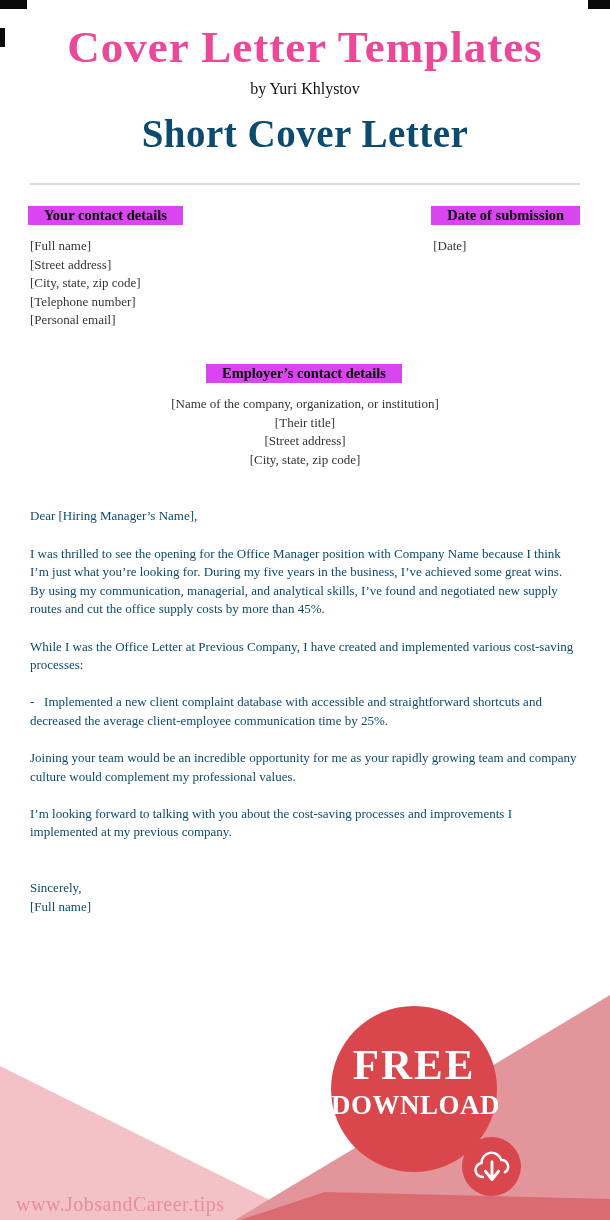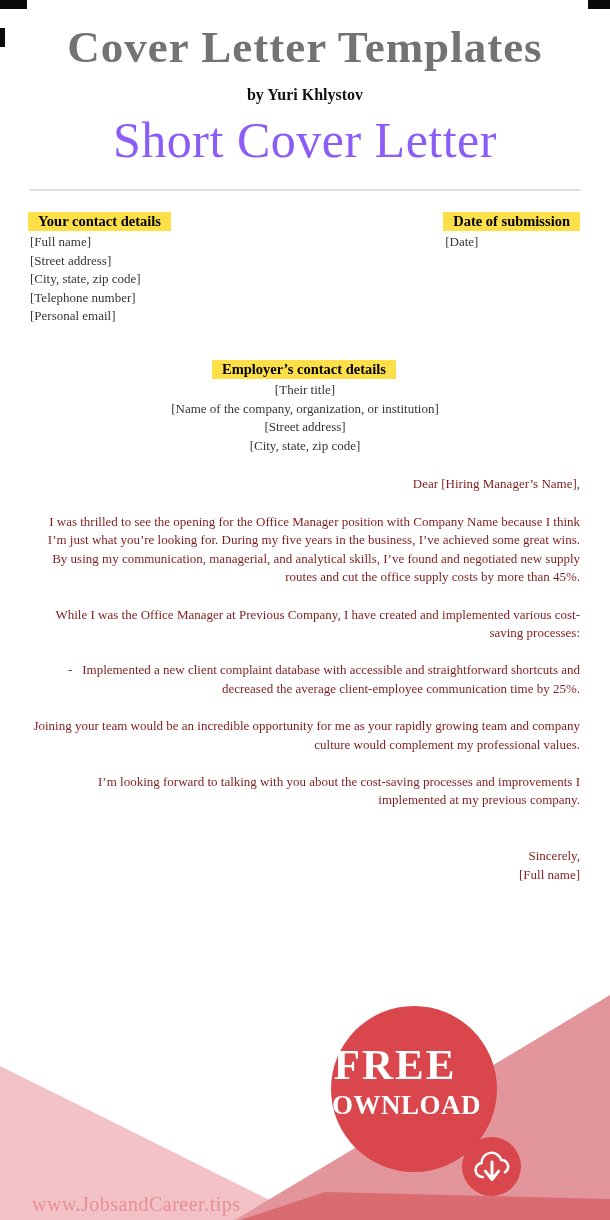--- a/index.html
+++ b/index.html
@@ -11,56 +11,56 @@
   .mark{position:absolute;background:#0a0a0a;}
   #mark-tl{left:0;top:0;width:27px;height:9px;}
   #mark-tr{right:0;top:0;width:22px;height:9px;}
   #mark-left{left:0;top:28px;width:5px;height:19px;}
 
   .content{padding:0 30px;position:relative;}
 
   header{text-align:center;color:#000;}
   .doc-title{
     font-size:45px;font-weight:700;line-height:47px;margin:24px 0 0;
-    letter-spacing:1px;color:#737373;
+    letter-spacing:1px;color:#ec4899;
   }
-  .byline{font-size:16px;font-weight:700;line-height:19px;margin-top:14px;color:#111;}
-  .doc-subtitle{font-size:50px;font-weight:400;line-height:42px;margin-top:15px;letter-spacing:.5px;color:#8b5cf6;}
+  .byline{font-size:16px;font-weight:400;line-height:19px;margin-top:8px;color:#111;}
+  .doc-subtitle{font-size:39px;font-weight:700;line-height:42px;margin-top:15px;letter-spacing:.5px;color:#0c4a6e;}
   .divider{border:none;border-top:2px solid #ddd;margin:28px 0 0;width:100%;}
 
   .contact-row{display:flex;justify-content:space-between;margin-top:21px;
     font-size:13px;line-height:18.6px;}
   .hl{
-    display:inline-block;background:#fde047;color:#000;
-    font-weight:700;font-size:14.5px;line-height:17px;padding:1px 10px;margin:0 0 2px -2px;
+    display:inline-block;background:#d946ef;color:#000;
+    font-weight:700;font-size:14.5px;line-height:17px;padding:1px 16px;margin:0 0 12px -2px;
   }
   .plain-line{white-space:nowrap;}
   .employer-block{margin-top:34px;font-size:13px;line-height:18.6px;text-align:center;}
 
-  .letter{margin-top:20px;font-size:13px;line-height:18.6px;color:#7f1d1d;text-align:right;}
+  .letter{margin-top:38px;font-size:13px;line-height:18.6px;color:#0c4a6e;}
   .letter p{margin:18.6px 0 0;}
   .letter p.first{margin-top:0;}
   .letter p.gap2{margin-top:37px;}
   .bullets{margin-top:18.6px;}
   .bullet{white-space:pre-wrap;}
   .sig-line{margin:0;}
 
   .decoration{position:absolute;left:0;top:990px;width:610px;height:230px;}
   .badge-text{
-    position:absolute;left:312px;top:1042px;width:166px;text-align:center;
+    position:absolute;left:331px;top:1042px;width:166px;text-align:center;
     color:#fff;font-weight:700;pointer-events:none;
   }
   .badge-line1{font-size:43px;line-height:46px;letter-spacing:2px;}
   .badge-line2{font-size:27px;line-height:30px;letter-spacing:.5px;margin-top:2px;}
   .dl-button{
     position:absolute;left:462px;top:1137px;width:59px;height:59px;border-radius:50%;
     background:#d9474d;display:flex;align-items:center;justify-content:center;
   }
   .watermark{
-    position:absolute;left:32px;top:1193px;font-size:20px;letter-spacing:.5px;
+    position:absolute;left:16px;top:1193px;font-size:20px;letter-spacing:.5px;
     color:#e78f97;
   }
 </style>
 </head>
 <body>
 
 <div class="mark" id="mark-tl"></div>
 <div class="mark" id="mark-tr"></div>
 <div class="mark" id="mark-left"></div>
 
@@ -83,30 +83,30 @@
       <div class="plain-line">[Personal email]</div>
     </div>
     <div>
       <span class="hl">Date of submission</span>
       <div class="plain-line">[Date]</div>
     </div>
   </div>
 
   <div class="employer-block">
     <span class="hl">Employer’s contact details</span>
+    <div class="plain-line">[Name of the company, organization, or institution]</div>
     <div class="plain-line">[Their title]</div>
-    <div class="plain-line">[Name of the company, organization, or institution]</div>
     <div class="plain-line">[Street address]</div>
     <div class="plain-line">[City, state, zip code]</div>
   </div>
 
   <div class="letter">
     <p class="first">Dear [Hiring Manager’s Name],</p>
     <p>I was thrilled to see the opening for the Office Manager position with Company Name because I think I’m just what you’re looking for. During my five years in the business, I’ve achieved some great wins. By using my communication, managerial, and analytical skills, I’ve found and negotiated new supply routes and cut the office supply costs by more than 45%.</p>
-    <p>While I was the Office Manager at Previous Company, I have created and implemented various cost-saving processes:</p>
+    <p>While I was the Office Letter at Previous Company, I have created and implemented various cost-saving processes:</p>
     <div class="bullets">
       <div class="bullet">-   Implemented a new client complaint database with accessible and straightforward shortcuts and decreased the average client-employee communication time by 25%.</div>
     </div>
     <p>Joining your team would be an incredible opportunity for me as your rapidly growing team and company culture would complement my professional values.</p>
     <p>I’m looking forward to talking with you about the cost-saving processes and improvements I implemented at my previous company.</p>
     <p class="gap2 sig">
       <span class="sig-line">Sincerely,</span><br>
       <span class="sig-line">[Full name]</span>
     </p>
   </div>

